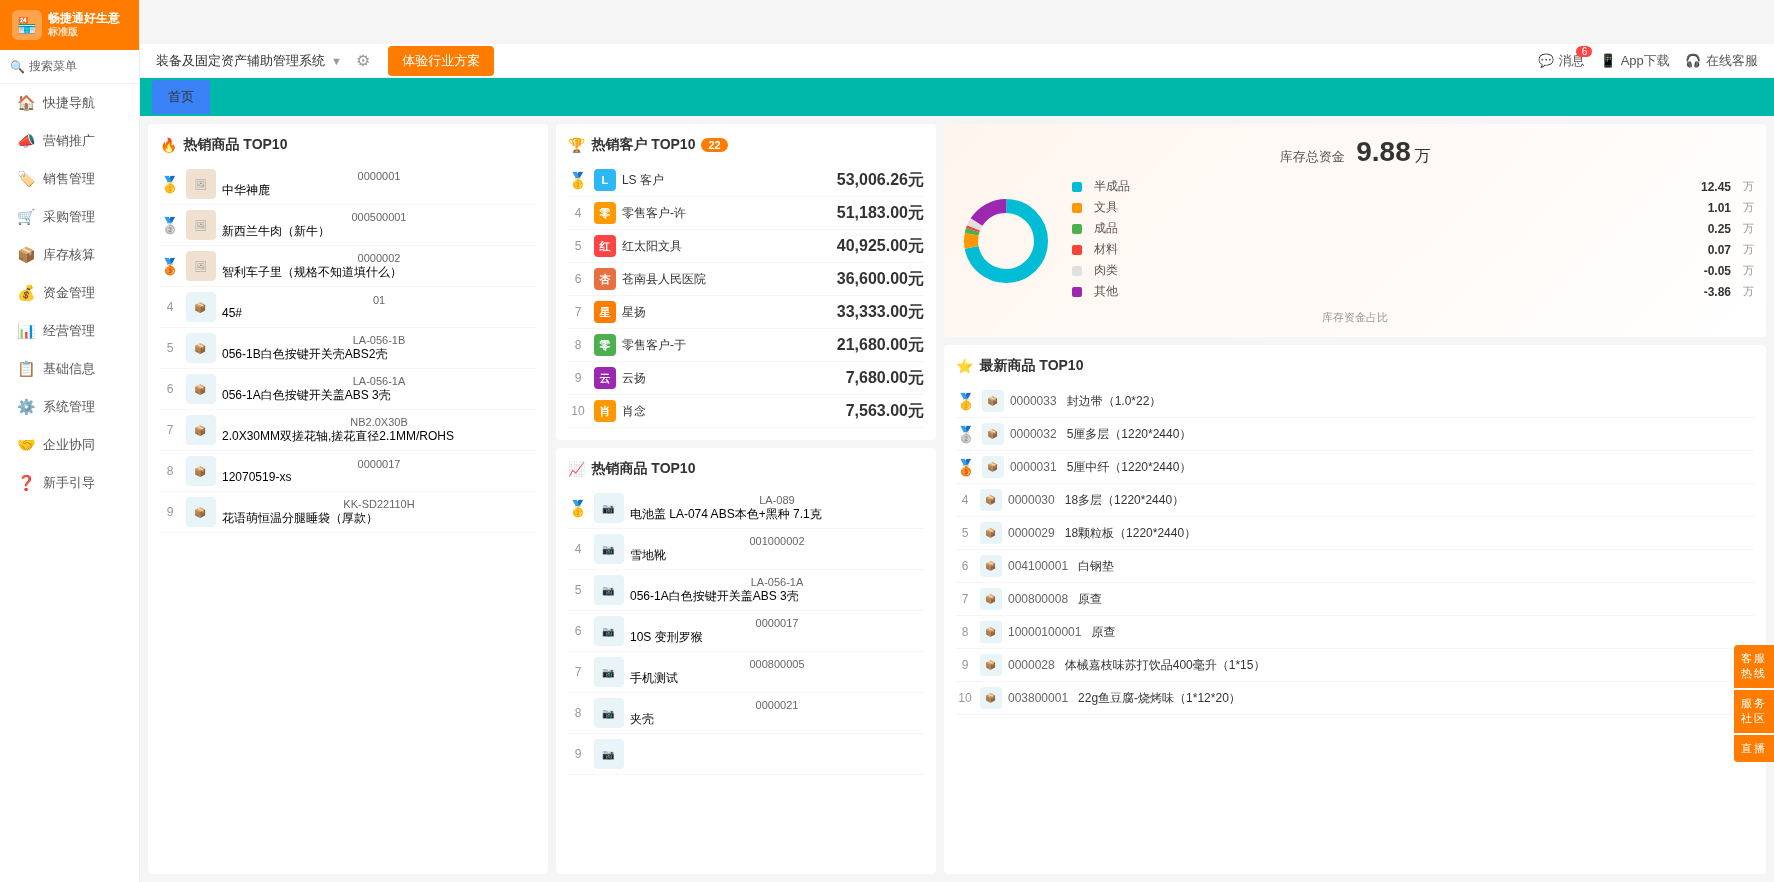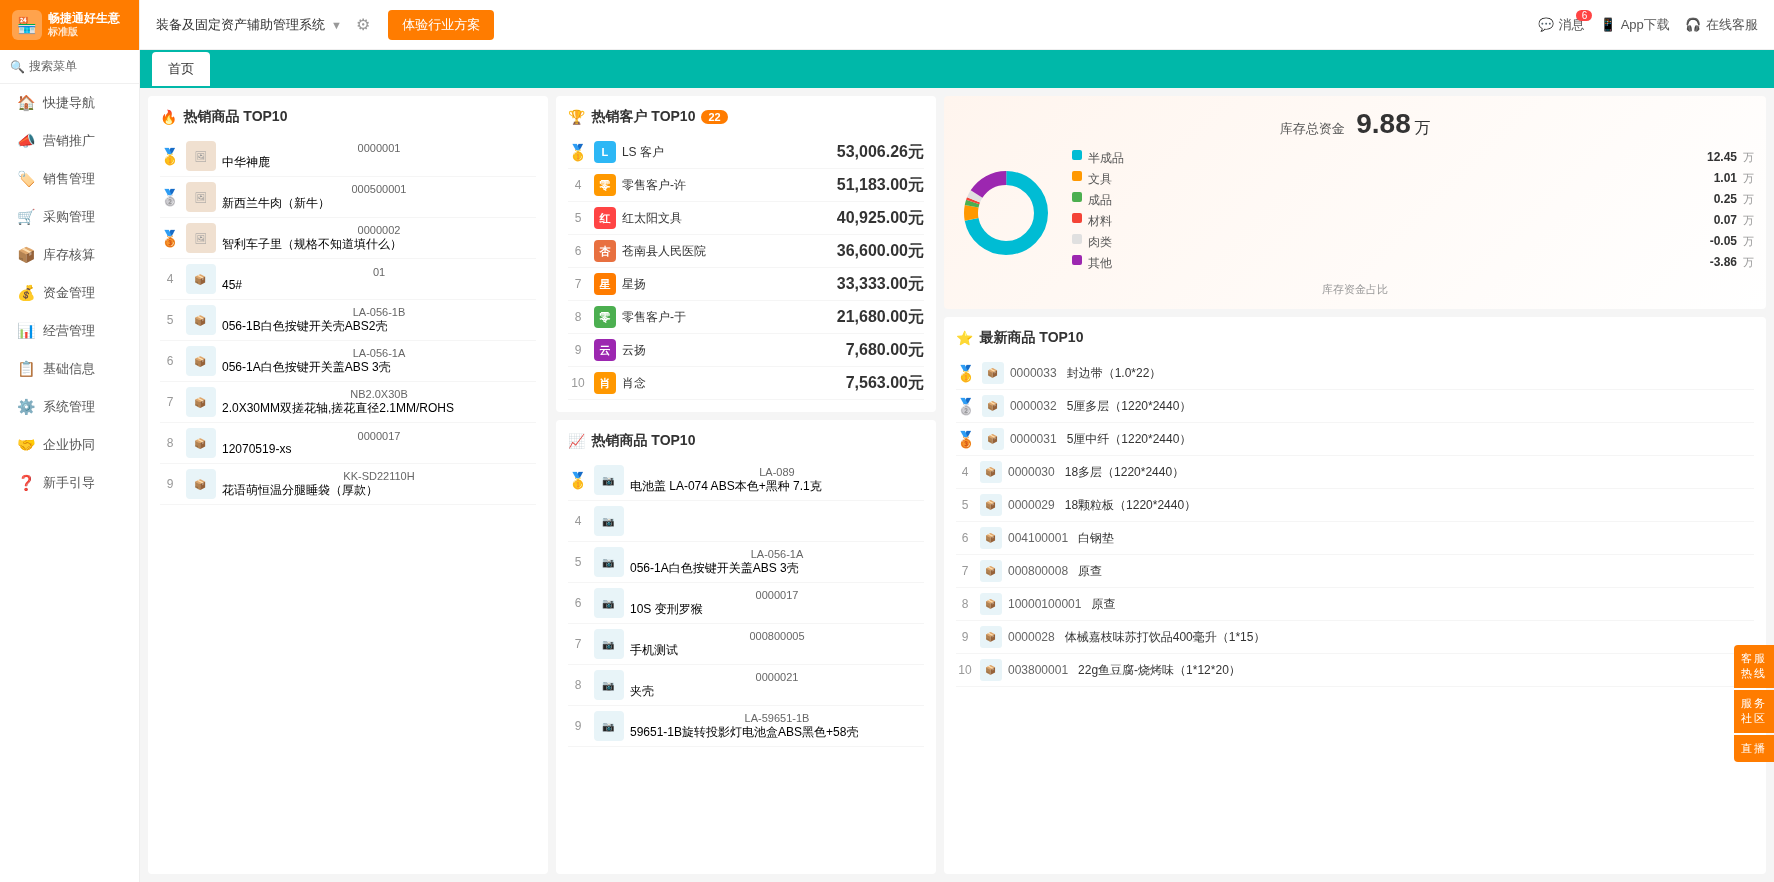--- a/index.html
+++ b/index.html
@@ -59,27 +59,28 @@
     
     .main-area {
       flex: 1;
       display: flex;
       flex-direction: column;
       overflow: hidden;
     }
 
     
     .topbar {
-      height: 50px;
+      height: 34px;
       background: #fff;
       display: flex;
       align-items: center;
       padding: 0 16px;
       border-bottom: 1px solid #eee;
       gap: 10px;
+      margin-top: 44px;
     }
     .topbar-system {
       display: flex; align-items: center; gap: 6px;
       font-size: 13px; color: #333; cursor: pointer;
     }
     .topbar-system-arrow { color: #999; font-size: 11px; }
     .topbar-settings { color: #999; cursor: pointer; font-size: 16px; margin-left: 4px; }
     .topbar-btn {
       background: #ff7c00; color: #fff;
       border: none; border-radius: 4px;
@@ -103,21 +104,21 @@
       height: 38px;
     }
     .nav-tab {
       padding: 8px 16px;
       color: rgba(255,255,255,0.8);
       cursor: pointer;
       font-size: 13px;
       border-radius: 4px 4px 0 0;
     }
     .nav-tab.active {
-      background: #ffffff;
+      background: #3b82f6;
       color: #333;
     }
 
     
     .content {
       flex: 1;
       display: flex;
       overflow: hidden;
       background: #f5f5f5;
       gap: 8px;
@@ -228,21 +229,21 @@
 
     
     .donut-container {
       display: flex;
       align-items: center;
       gap: 16px;
     }
     .donut-svg { flex-shrink: 0; }
     .legend { flex: 1; }
     .legend-item {
-      display: flex; gap: 6px;
+      display: flex; align-items: center; gap: 12px;
       margin-bottom: 4px; font-size: 12px;
     }
     .legend-dot { width: 10px; height: 10px; border-radius: 2px; flex-shrink: 0; }
     .legend-label { flex: 1; color: #555; }
     .legend-value { color: #333; font-weight: bold; }
     .legend-unit { color: #999; font-size: 11px; }
 
     .inventory-footer {
       text-align: center;
       font-size: 11px;
@@ -558,20 +559,24 @@
     <span class="medal-gold" style="font-size:16px;">🥇</span>
     <div class="product-thumb" style="background:#e8f4f8;">📷</div>
     <div class="product-info">
       <div class="product-code">LA-089</div>
       <div class="product-name">电池盖 LA-074 ABS本色+黑种 7.1克</div>
     </div>
   </li>
             <li class="product-item">
     <span style="color:#999; width:20px; display:inline-block; text-align:center; font-size:12px;">4</span>
     <div class="product-thumb" style="background:#e8f4f8;">📷</div>
+    <div class="product-info">
+      <div class="product-code">001000002</div>
+      <div class="product-name">雪地靴</div>
+    </div>
   </li>
             <li class="product-item">
     <span style="color:#999; width:20px; display:inline-block; text-align:center; font-size:12px;">5</span>
     <div class="product-thumb" style="background:#e8f4f8;">📷</div>
     <div class="product-info">
       <div class="product-code">LA-056-1A</div>
       <div class="product-name">056-1A白色按键开关盖ABS 3壳</div>
     </div>
   </li>
             <li class="product-item">
@@ -594,24 +599,20 @@
     <span style="color:#999; width:20px; display:inline-block; text-align:center; font-size:12px;">8</span>
     <div class="product-thumb" style="background:#e8f4f8;">📷</div>
     <div class="product-info">
       <div class="product-code">0000021</div>
       <div class="product-name">夹壳</div>
     </div>
   </li>
             <li class="product-item">
     <span style="color:#999; width:20px; display:inline-block; text-align:center; font-size:12px;">9</span>
     <div class="product-thumb" style="background:#e8f4f8;">📷</div>
-    <div class="product-info">
-      <div class="product-code">LA-59651-1B</div>
-      <div class="product-name">59651-1B旋转投影灯电池盒ABS黑色+58壳</div>
-    </div>
   </li>
           </ul>
       </div>
     </div>
 
     <div class="right-panel">
 
       <div class="inventory-card">
         <div class="inventory-total">
           <span class="inventory-total-label">库存总资金</span>

